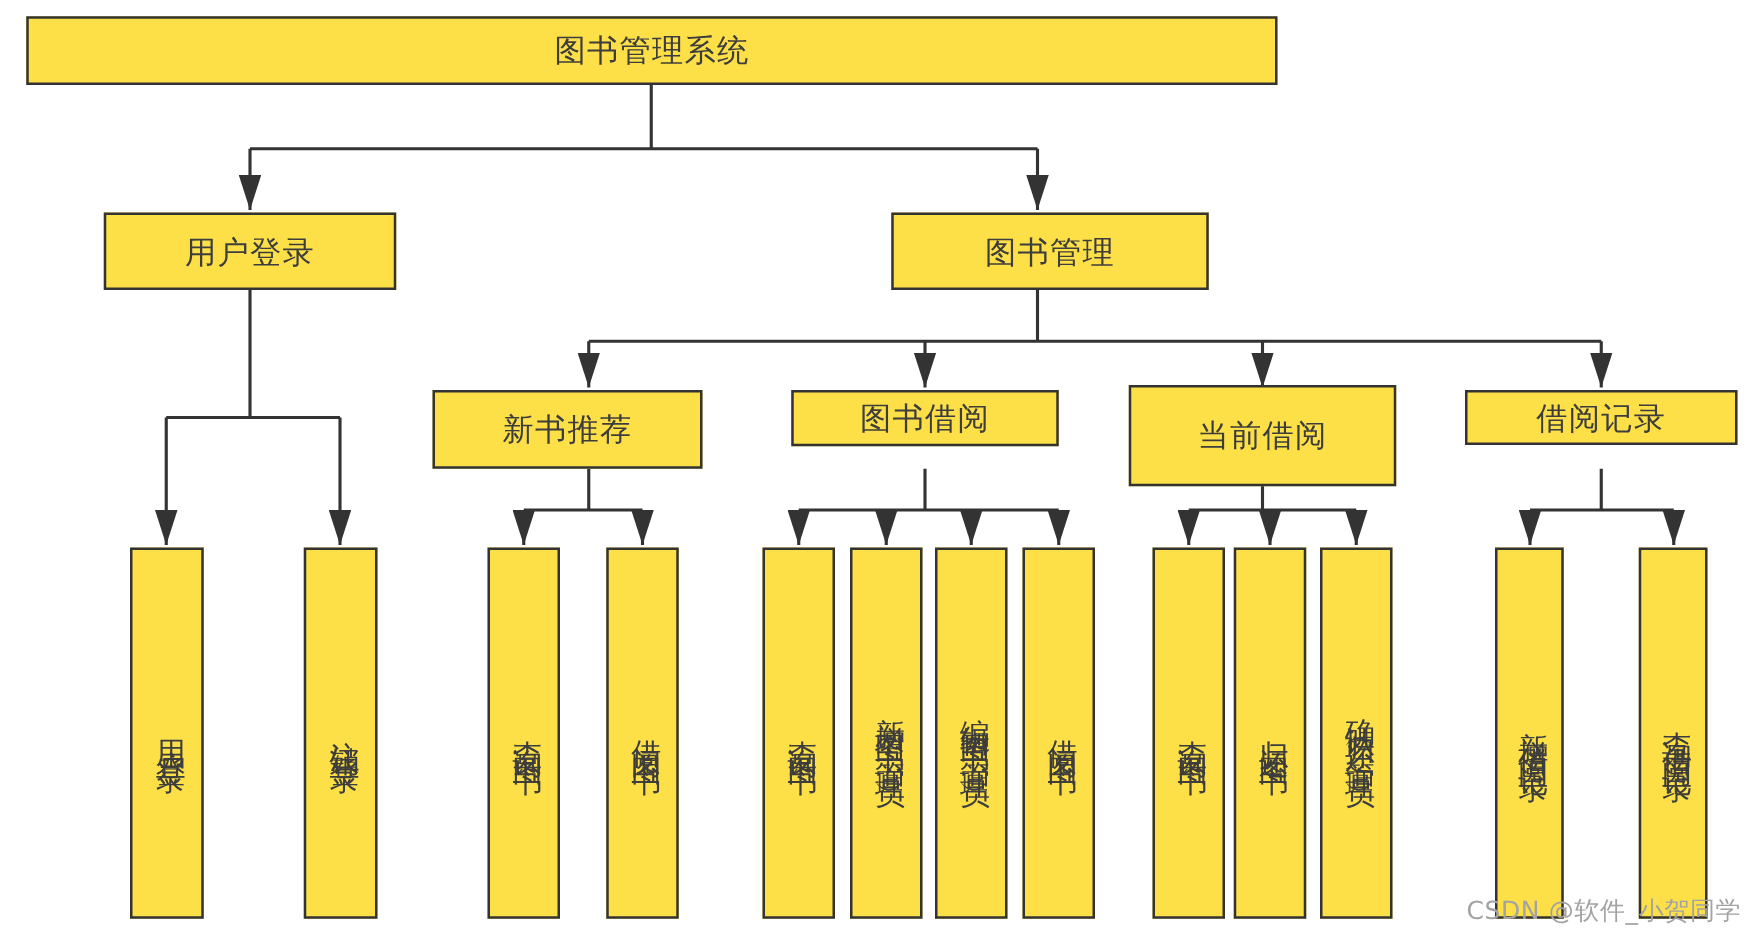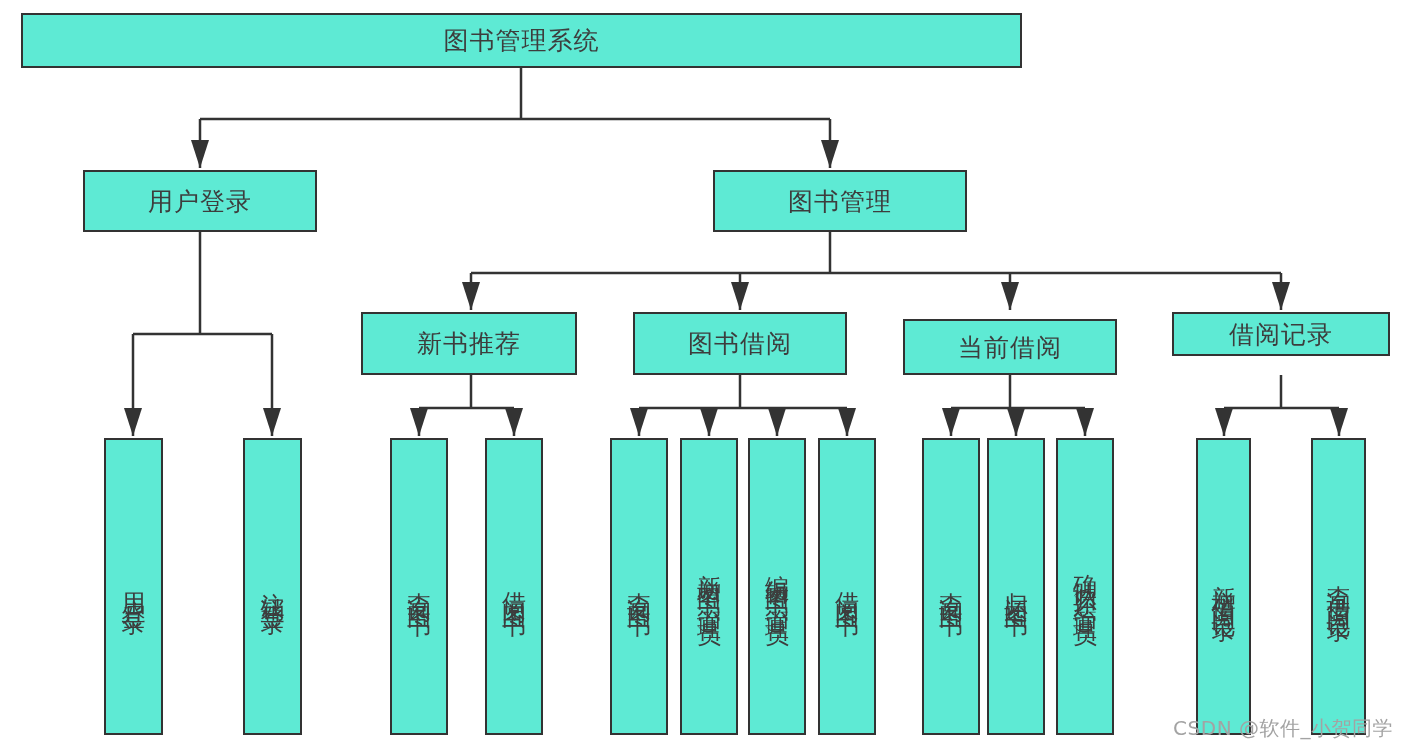--- a/index.html
+++ b/index.html
@@ -18,25 +18,26 @@
   .connectors {
     position: absolute;
     left: 0;
     top: 0;
     pointer-events: none;
   }
   .box {
     position: absolute;
     box-sizing: border-box;
     border: 2.5px solid #333333;
-    background: #5eead4;
+    background: #fde047;
     display: flex;
     align-items: center;
     justify-content: center;
     color: #3d3d3d;
+    font-family: Liberation Mono, monospace;
   }
   .box .lbl {
     font-size: 25px;
     letter-spacing: 1px;
     white-space: nowrap;
   }
   .leaf {
     top: 438px;
     height: 297px;
   }
@@ -116,27 +117,27 @@
     <span class="lbl">图书管理系统</span>
   </div>
 
   <div class="box" style="left:83px;top:170px;width:234px;height:62px">
     <span class="lbl">用户登录</span>
   </div>
   <div class="box" style="left:713px;top:170px;width:254px;height:62px">
     <span class="lbl">图书管理</span>
   </div>
 
-  <div class="box" style="left:361px;top:312px;width:216px;height:63px">
+  <div class="box" style="left:346px;top:312px;width:216px;height:63px">
     <span class="lbl">新书推荐</span>
   </div>
-  <div class="box" style="left:633px;top:312px;width:214px;height:63px">
+  <div class="box" style="left:633px;top:312px;width:214px;height:45px">
     <span class="lbl">图书借阅</span>
   </div>
-  <div class="box" style="left:903px;top:319px;width:214px;height:56px">
+  <div class="box" style="left:903px;top:308px;width:214px;height:81px">
     <span class="lbl">当前借阅</span>
   </div>
   <div class="box" style="left:1172px;top:312px;width:218px;height:44px">
     <span class="lbl">借阅记录</span>
   </div>
 
   <div class="box leaf" style="left:104px;width:59px">
     <span class="lbl">用户登录</span>
   </div>
   <div class="box leaf" style="left:243px;width:59px">

